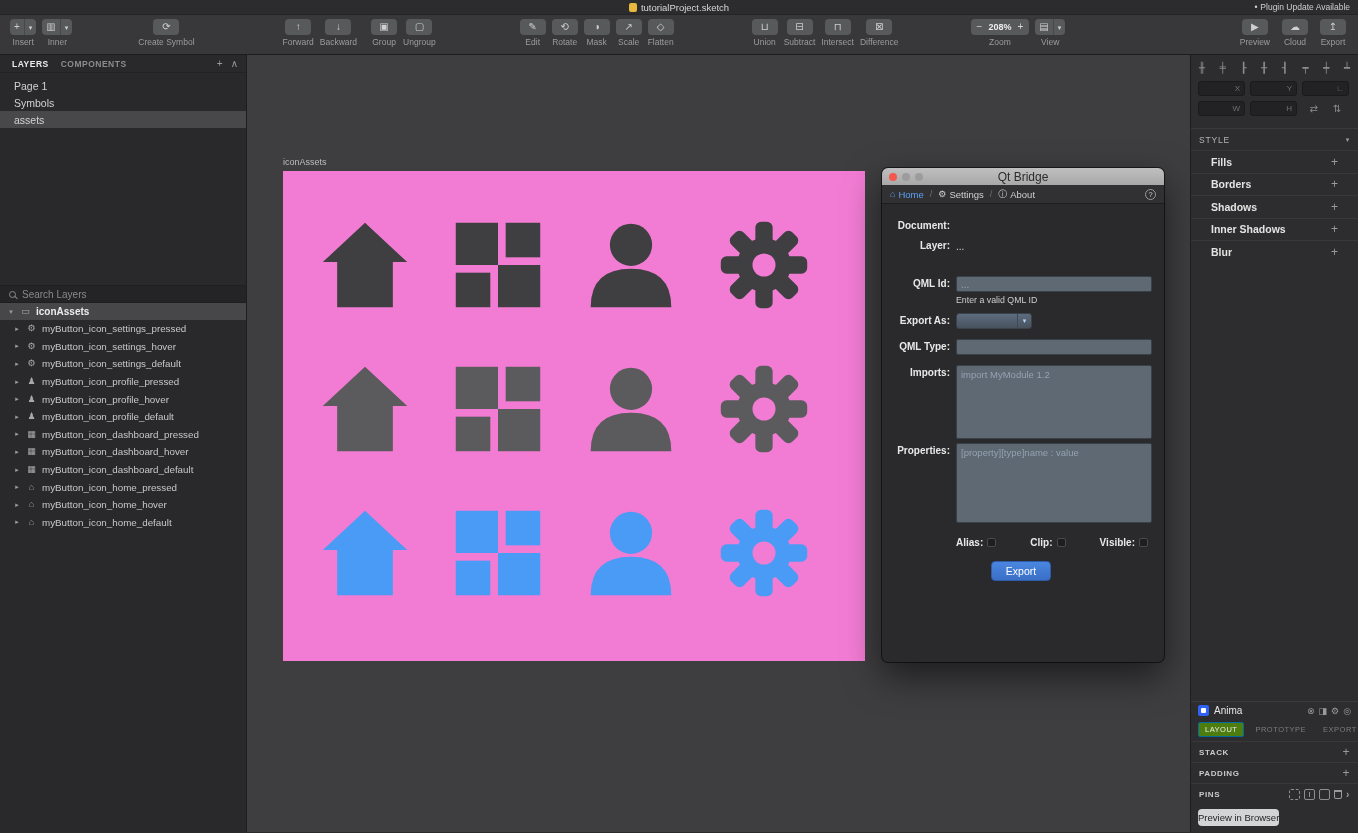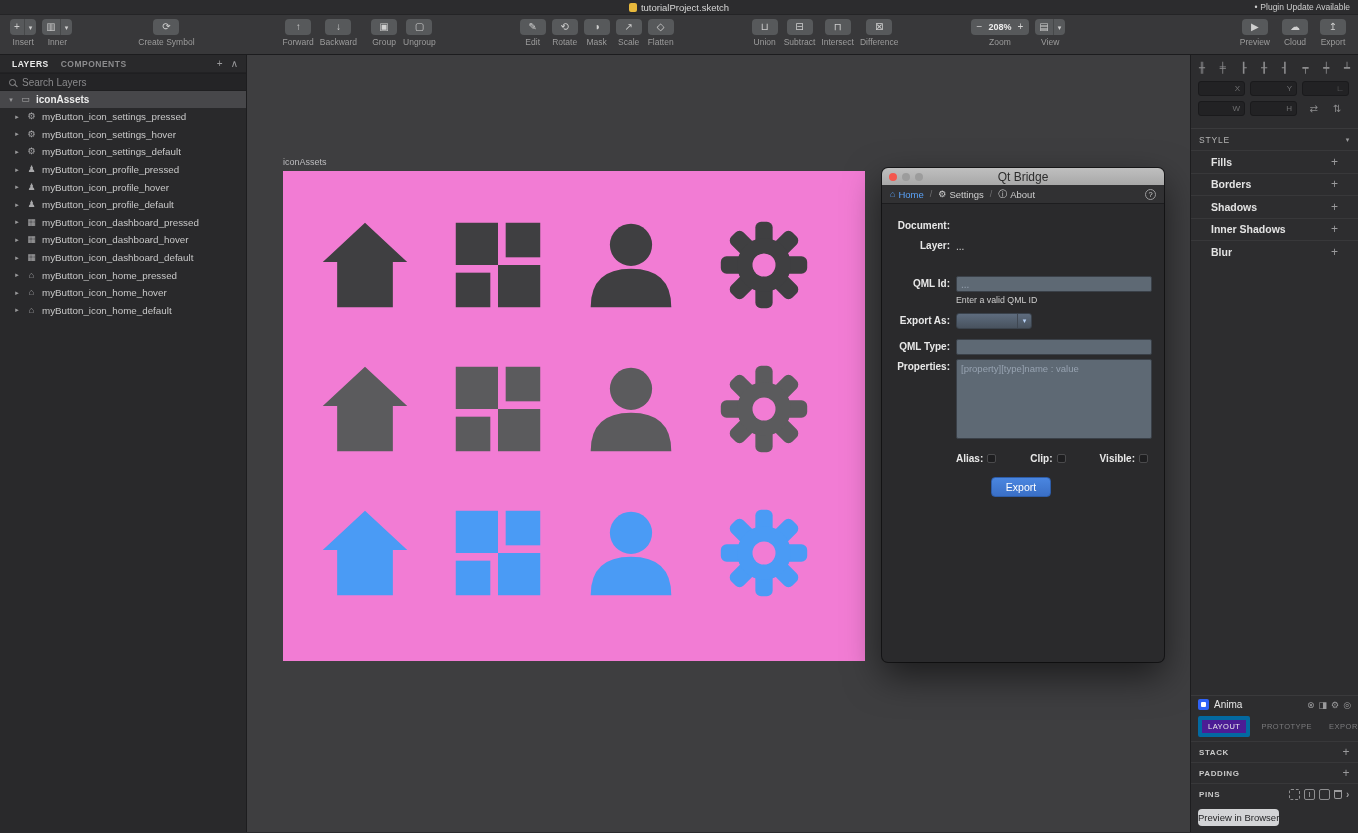--- a/index.html
+++ b/index.html
@@ -96,21 +96,21 @@
 .plus{font-size:12px;font-weight:normal;color:#9a9a9c}
 .rs-spacer{flex:1}
 
 .an-head{height:18px;border-top:1px solid #3a3a3c;display:flex;align-items:center;gap:5px;padding:0 7px}
 .an-logo{width:11px;height:11px;background:#2f62f6;border-radius:2px;position:relative;flex:none}
 .an-logo::after{content:"";position:absolute;left:3px;top:3px;width:5px;height:5px;background:#fff;border-radius:1px}
 .an-title{font-size:10px;color:#e6e6e6}
 .an-icons{margin-left:auto;display:flex;gap:4px;font-size:9px;color:#9a9a9c}
 .an-tabs{display:flex;align-items:center;gap:5px;padding:3px 7px 4px}
 .an-tab{font-size:7.5px;letter-spacing:.5px;color:#7c7c7e;padding:2px 6px}
-.an-tab.active{border:4px solid #0369a1;border-radius:2px;background:#4c1d95;color:#ececec}
+.an-tab.active{border:1px solid #0369a1;border-radius:2px;background:#4d7c0f;color:#ececec}
 .an-sec{height:21px;border-top:1px solid #38383a;display:flex;align-items:center;justify-content:space-between;padding:0 8px;font-size:8px;font-weight:bold;letter-spacing:.6px;color:#c9c9c9}
 .pin-icons{display:flex;align-items:center;gap:4px;color:#9a9a9c}
 .pbox{width:11px;height:11px;border:1px solid #8e8e90;border-radius:2px;position:relative}
 .pbox.dash{border-style:dashed}
 .pbox.mid::after{content:"";position:absolute;left:4px;top:2px;width:1px;height:5px;background:#8e8e90}
 .trash-ic{width:8px;height:9px;border:1px solid #9a9a9c;border-top-width:2px;border-radius:0 0 2px 2px}
 .pchev{font-size:10px}
 .an-preview{margin:5px 7px 6px;height:17px;background:#d3d4d6;border:none;border-radius:4px;color:#1f1f21;font-size:9.5px;font-family:inherit}
 </style>
 </head>
@@ -242,20 +242,31 @@
 <div class="main">
 
   <aside class="lsb">
     <div class="lsb-tabs">
       <span class="ltab active">LAYERS</span>
       <span class="ltab">COMPONENTS</span>
       <span class="lsb-actions">
         <span>+</span>
         <span>∧</span>
       </span>
+    </div>
+    <div class="pages">
+      <div class="prow">
+          <span>Page 1</span>
+        </div>
+      <div class="prow">
+          <span>Symbols</span>
+        </div>
+      <div class="prow selected">
+          <span>assets</span>
+        </div>
     </div>
     <div class="searchrow">
       <span class="mag"></span>
       <input class="searchinput" placeholder="Search Layers" style="">
     </div>
     <div class="grouprow">
       <span class="tri">▾</span>
       <span class="gico">▭</span>
       <span class="gname">iconAssets</span>
     </div>
@@ -454,20 +465,24 @@
         <div class="qrow mt8">
             <span class="qlabel">Export As:</span>
             <span class="qselect">
               <span class="qsel-chev">▾</span>
             </span>
           </div>
         <div class="qrow mt10">
             <span class="qlabel">QML Type:</span>
             <input class="qinput" style="">
           </div>
+        <div class="qrow mt10 top">
+            <span class="qlabel">Imports:</span>
+            <textarea class="qarea h74" placeholder="import MyModule 1.2" style=""></textarea>
+          </div>
         <div class="qrow mt12 top">
             <span class="qlabel">Properties:</span>
             <textarea class="qarea h80" placeholder="[property][type]name : value" style=""></textarea>
           </div>
         <div class="qchecks">
           <span class="qchk-group">
               <span class="qchk-label">Alias:</span>
               <span class="chk"></span>
             </span>
           <span class="qchk-group">

